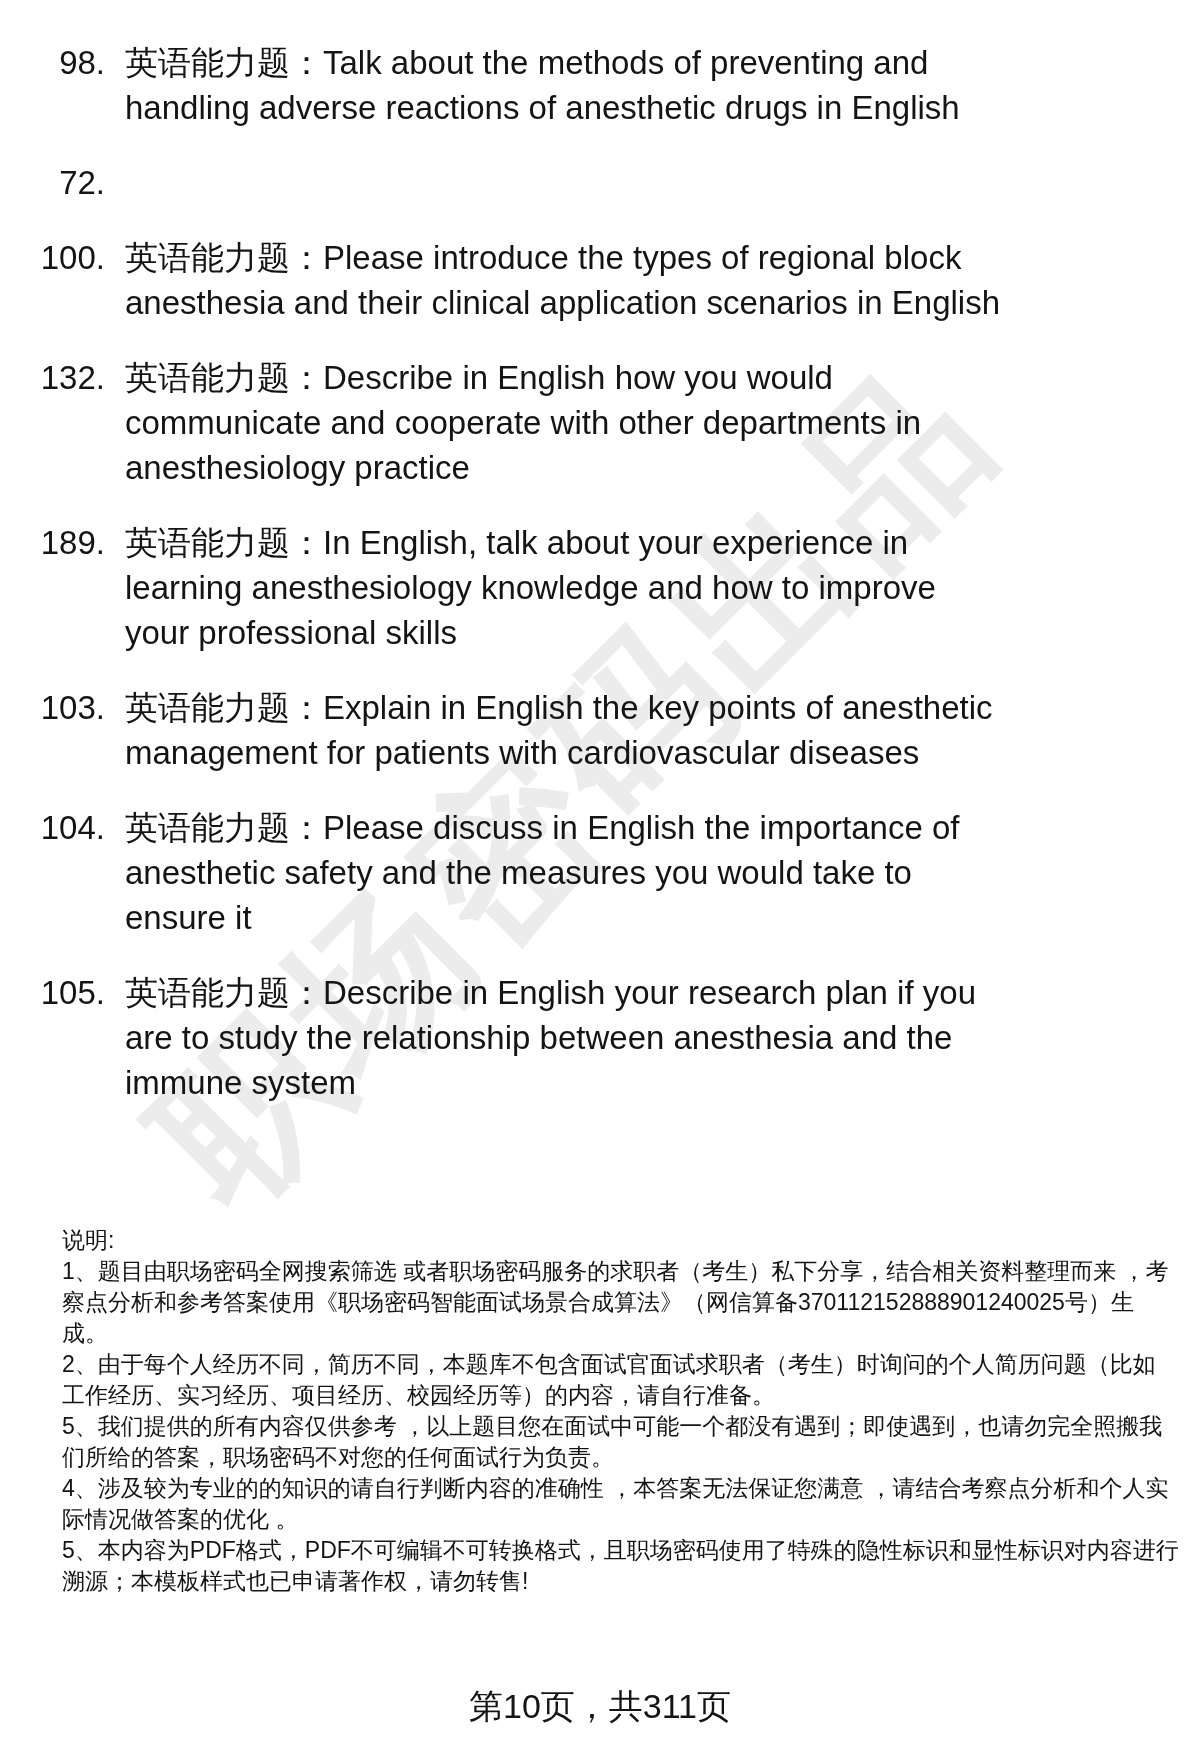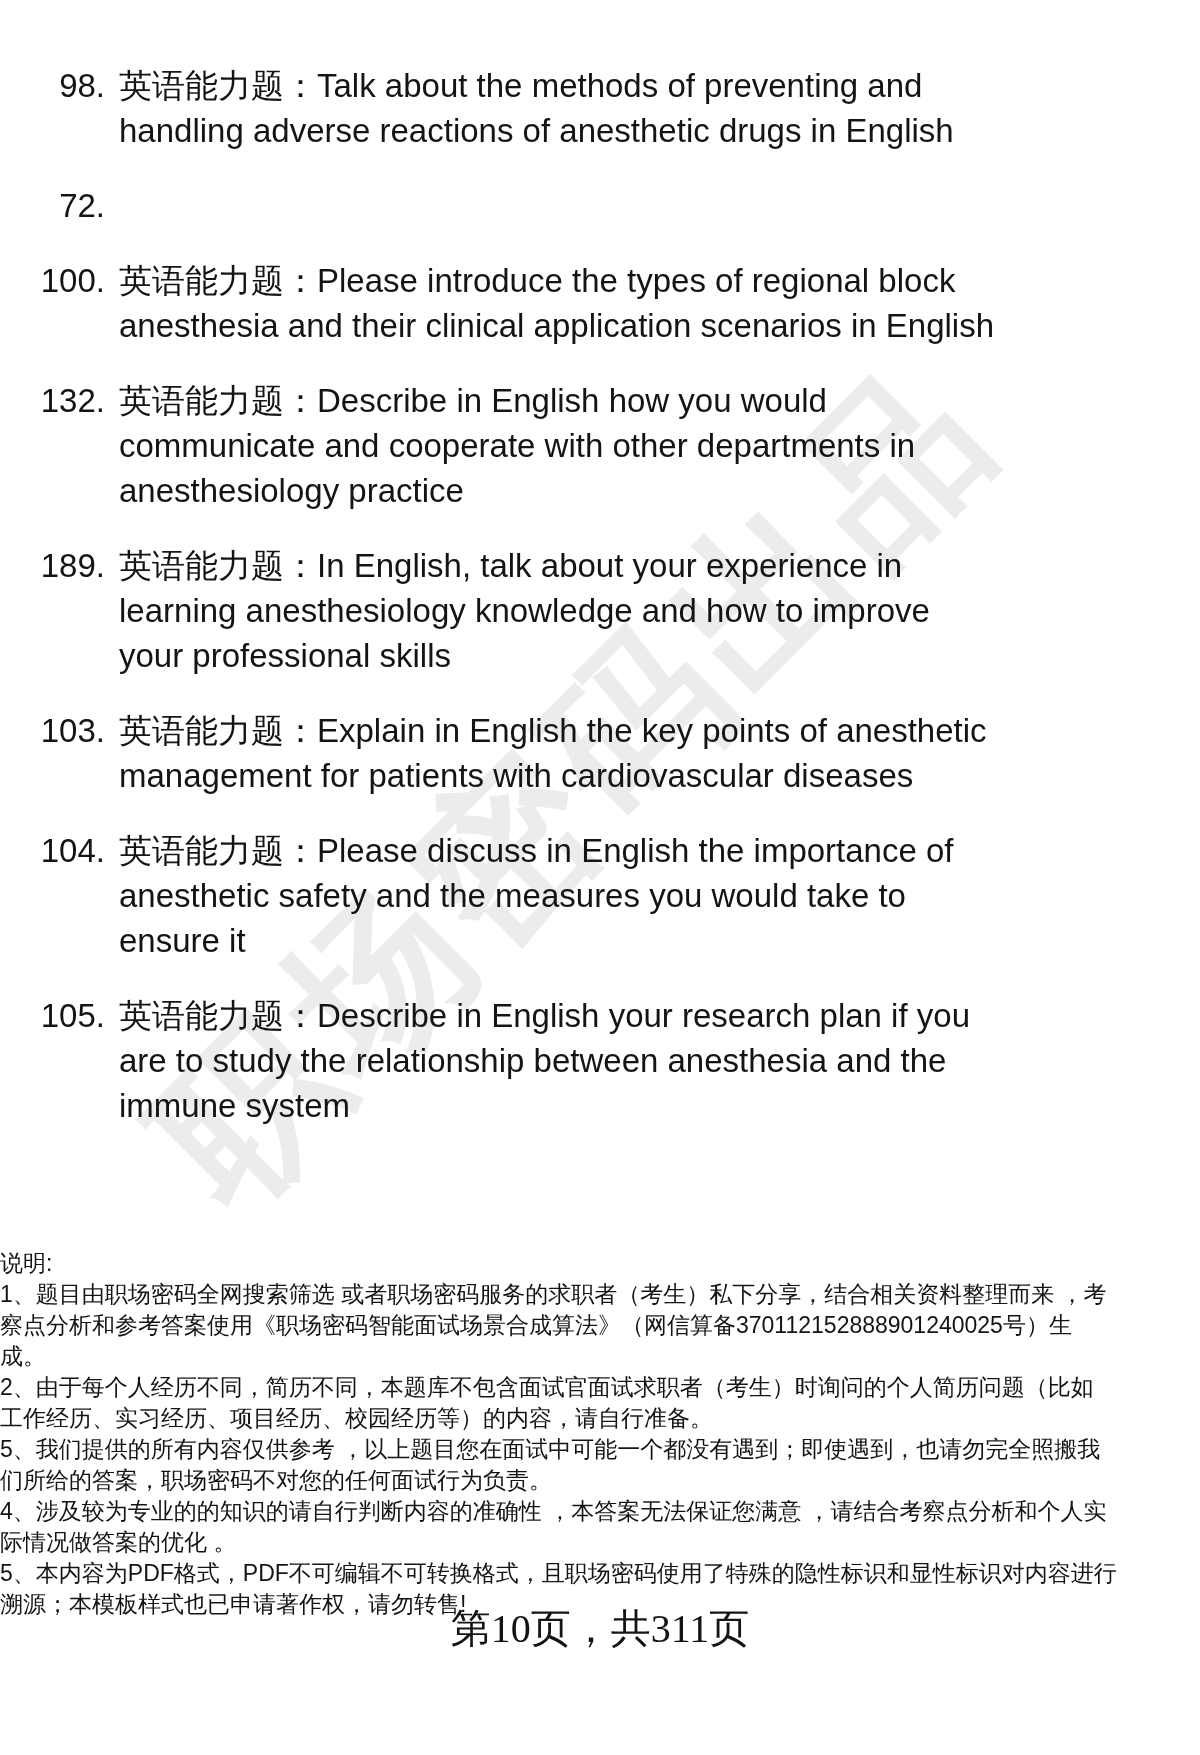--- a/index.html
+++ b/index.html
@@ -21,57 +21,57 @@
     font-weight: bold;
     letter-spacing: 10px;
     color: #ececec;
     white-space: nowrap;
     z-index: 0;
     user-select: none;
   }
   .questions {
     position: relative;
     z-index: 1;
-    padding: 63px 0 0 30px;
+    padding: 40px 0 0 30px;
   }
   .q-item {
     display: flex;
     align-items: flex-start;
     margin-bottom: 30px;
     font-size: 33px;
     line-height: 45px;
   }
   .q-num {
     flex: 0 0 75px;
     width: 75px;
     text-align: right;
   }
   .q-text {
-    margin-left: 14px;
+    margin-left: 20px;
     width: 1000px;
     white-space: pre-line;
   }
   .notes {
     position: relative;
     z-index: 1;
     margin-top: 120px;
+    padding-left: 62px;
     width: 1120px;
     font-size: 23px;
     line-height: 31px;
   }
   .notes p { margin: 0; white-space: pre-line; }
   .footer {
     position: absolute;
     left: 0;
-    top: 1601px;
+    top: 1684px;
     width: 100%;
     text-align: center;
-    font-size: 40px;
+    font-size: 34px;
     z-index: 1;
-    font-family: Liberation Serif, serif;
   }
 </style>
 </head>
 <body>
 
 <div class="page">
 
   <div class="watermark">职场密码出品</div>
 
   <div class="questions">

